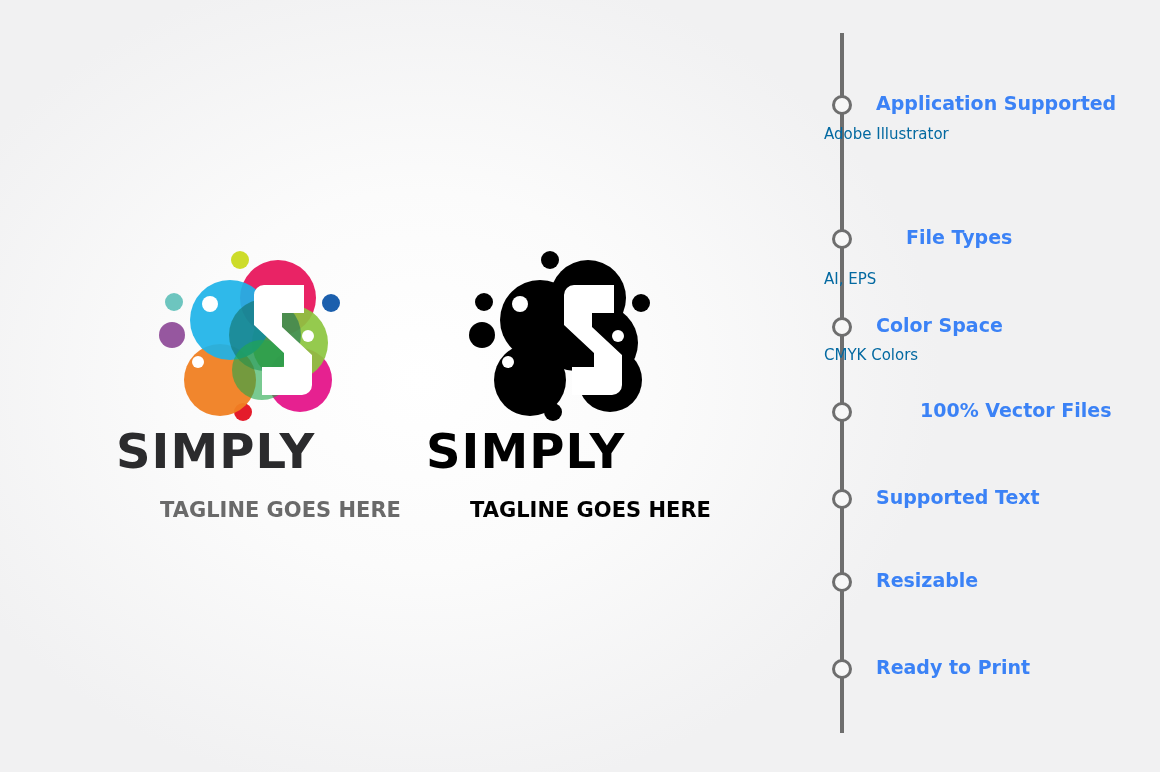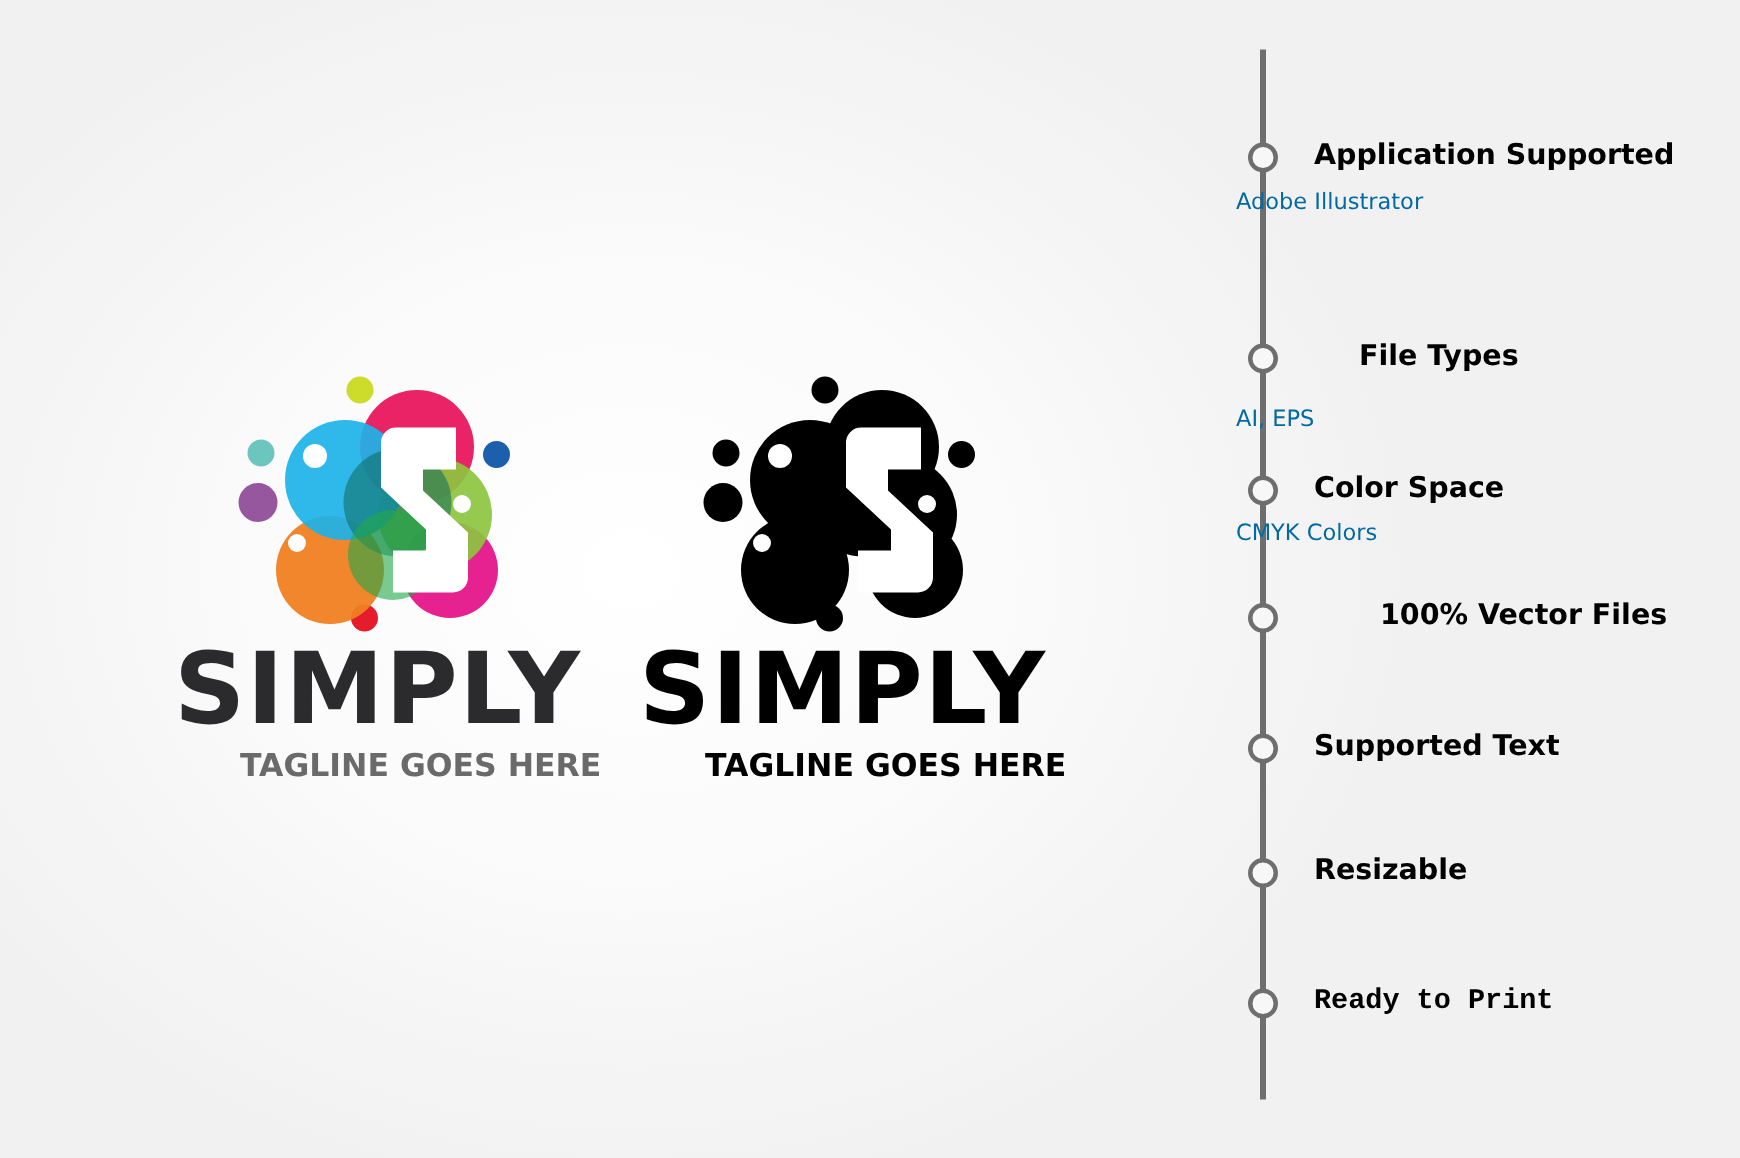--- a/index.html
+++ b/index.html
@@ -5,36 +5,36 @@
   html, body { margin:0; padding:0; }
   body {
     width:1160px; height:772px; overflow:hidden; position:relative;
     background: radial-gradient(ellipse 520px 420px at 420px 380px, #ffffff 0%, #fbfbfb 45%, #f1f1f2 100%);
     font-family: "DejaVu Sans", sans-serif;
   }
   .logo { position:absolute; }
   .logo svg { position:absolute; }
   .wordmark {
     position:absolute; font-family:"DejaVu Sans", sans-serif; font-weight:bold;
-    font-size:66px; letter-spacing:1px; line-height:1; white-space:nowrap;
+    font-size:48px; letter-spacing:1px; line-height:1; white-space:nowrap;
   }
   .tagline {
     position:absolute; font-family:"DejaVu Sans", sans-serif; font-weight:bold;
     font-size:21px; line-height:1; white-space:nowrap; letter-spacing:0;
   }
   .timeline-line {
     position:absolute; left:840px; top:33px; width:4px; height:700px; background:#6e6e6e;
   }
   .node {
     position:absolute; left:832px; width:14px; height:14px; border-radius:50%;
     border:3px solid #6e6e6e; background:#f7f7f7;
   }
   .feat-title {
     position:absolute; left:876px; font-family:"DejaVu Sans", sans-serif; font-weight:bold;
-    font-size:19px; color:#000000; white-space:nowrap; line-height:1;
+    font-size:19px; color:#3b82f6; white-space:nowrap; line-height:1;
   }
   .feat-sub {
     position:absolute; left:824px; font-family:"DejaVu Sans", sans-serif;
     font-size:15px; color:#0369a1; white-space:nowrap; line-height:1;
   }
 </style>
 </head>
 <body>
 
 <div class="logo" style="left:150px;top:240px;width:200px;height:190px;">
@@ -118,15 +118,15 @@
     <div class="feat-title" style="top:488px;">Supported Text</div>
   </div>
 
   <div>
     <div class="node" style="top:572px;"></div>
     <div class="feat-title" style="top:571px;">Resizable</div>
   </div>
 
   <div>
     <div class="node" style="top:659px;"></div>
-    <div class="feat-title" style="top:658px;font-family:Liberation Mono, monospace;">Ready to Print</div>
+    <div class="feat-title" style="top:658px;">Ready to Print</div>
   </div>
 </div>
 
 </body></html>

